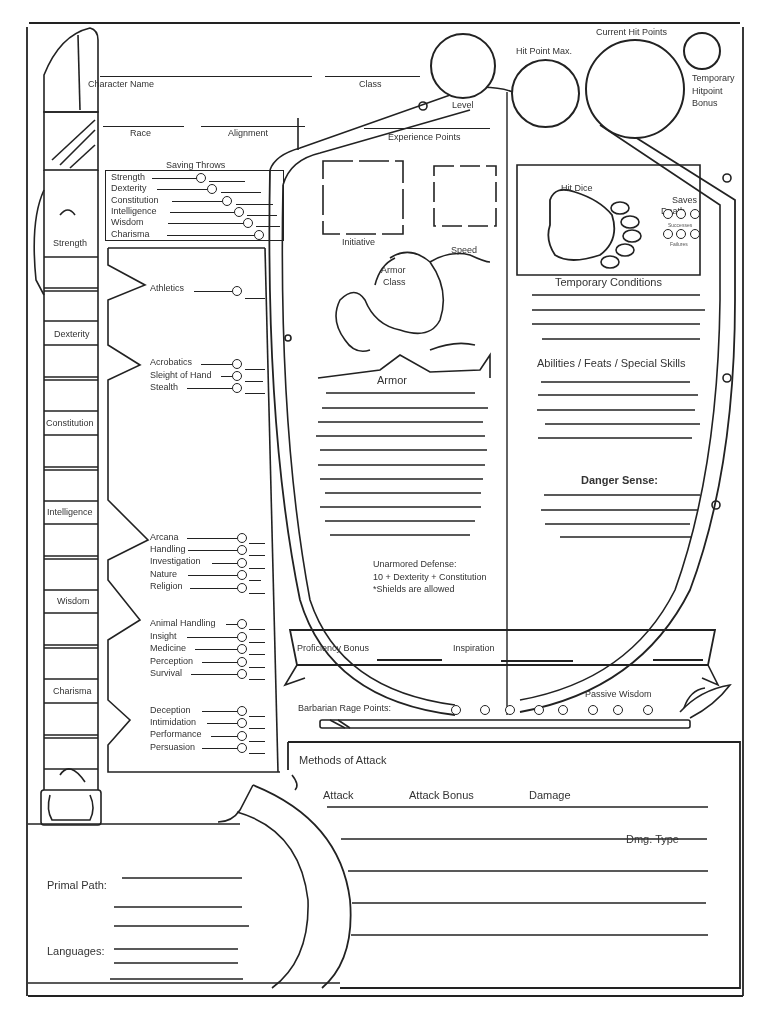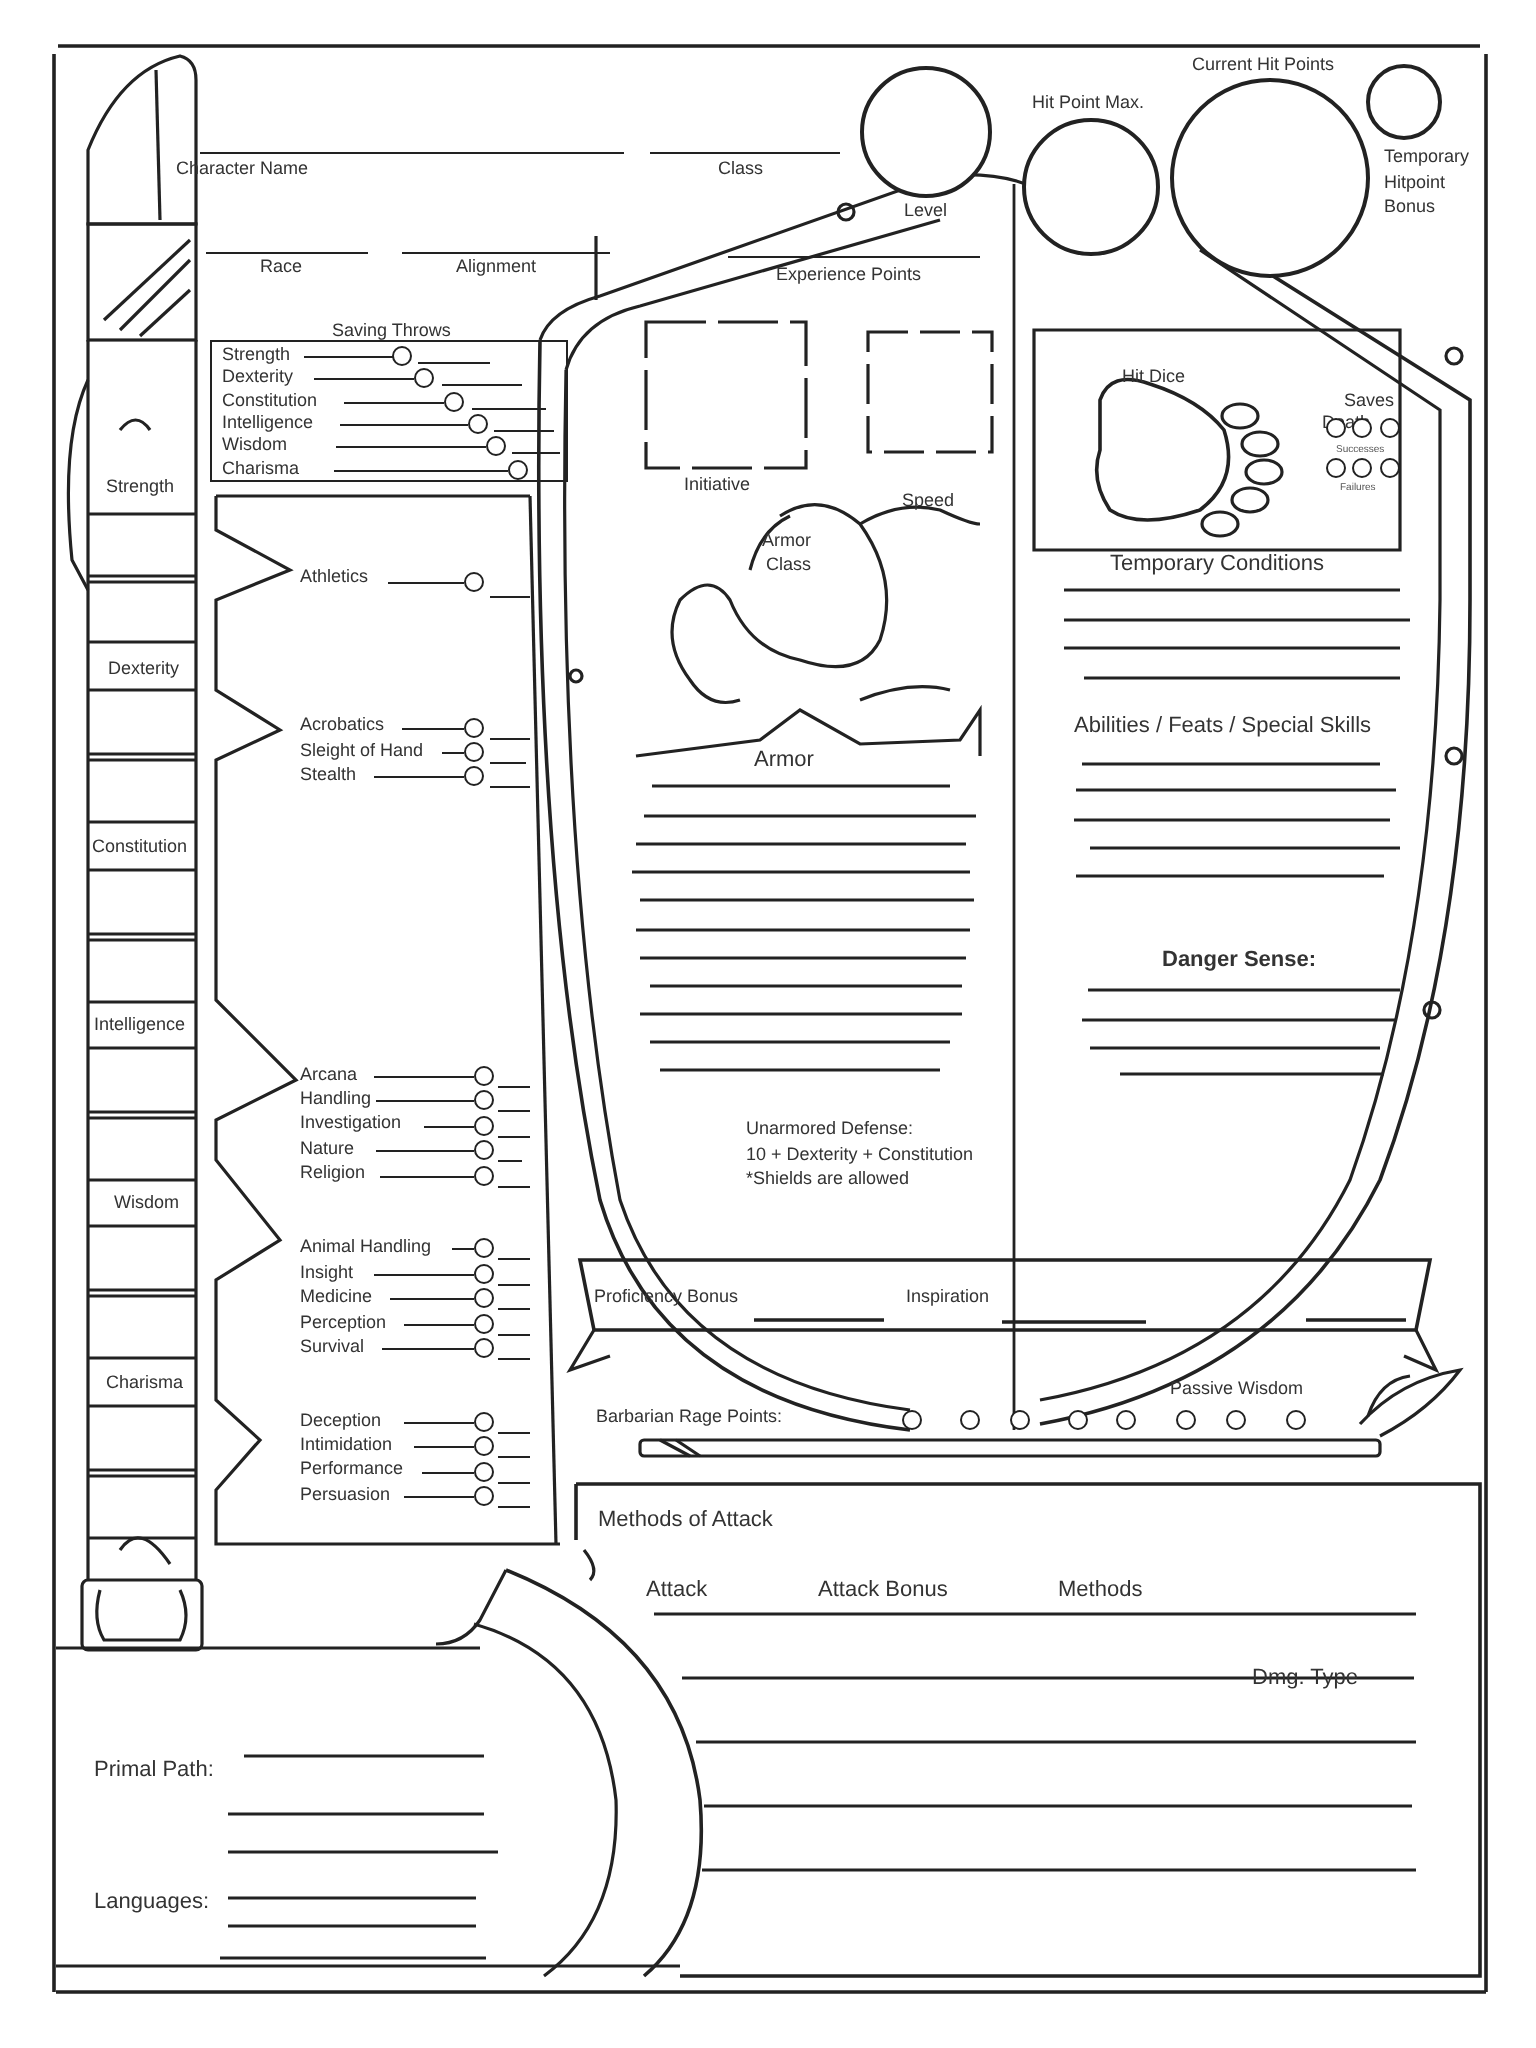--- a/index.html
+++ b/index.html
@@ -414,21 +414,21 @@
 <div class="dot" style="left:505px; top:705px;"></div>
 <div class="dot" style="left:534px; top:705px;"></div>
 <div class="dot" style="left:558px; top:705px;"></div>
 <div class="dot" style="left:588px; top:705px;"></div>
 <div class="dot" style="left:613px; top:705px;"></div>
 <div class="dot" style="left:643px; top:705px;"></div>
 
 <div class="lbl-md" style="left:299px; top:754px;">Methods of Attack</div>
 <div class="lbl-md" style="left:323px; top:789px;">Attack</div>
 <div class="lbl-md" style="left:409px; top:789px;">Attack Bonus</div>
-<div class="lbl-md" style="left:529px; top:789px;">Methods</div>
+<div class="lbl-md" style="left:529px; top:789px;">Damage</div>
 <div class="lbl-md" style="left:626px; top:789px;margin-top:44px;">Dmg. Type</div>
 <div class="abs" style="left:341px; top:809px; width:366px; height:30px;"></div>
 <div class="abs" style="left:348px; top:841px; width:360px; height:30px;"></div>
 <div class="abs" style="left:352px; top:873px; width:354px; height:30px;"></div>
 <div class="abs" style="left:351px; top:905px; width:357px; height:30px;"></div>
 
 <div class="lbl-md" style="left:47px; top:867px;margin-top:12px;">Primal Path:</div>
 <div class="abs" style="left:114px; top:864px; width:135px; height:64px;"></div>
 <div class="lbl-md" style="left:47px; top:945px;">Languages:</div>
 <div class="abs" style="left:110px; top:938px; width:135px; height:42px;"></div>

